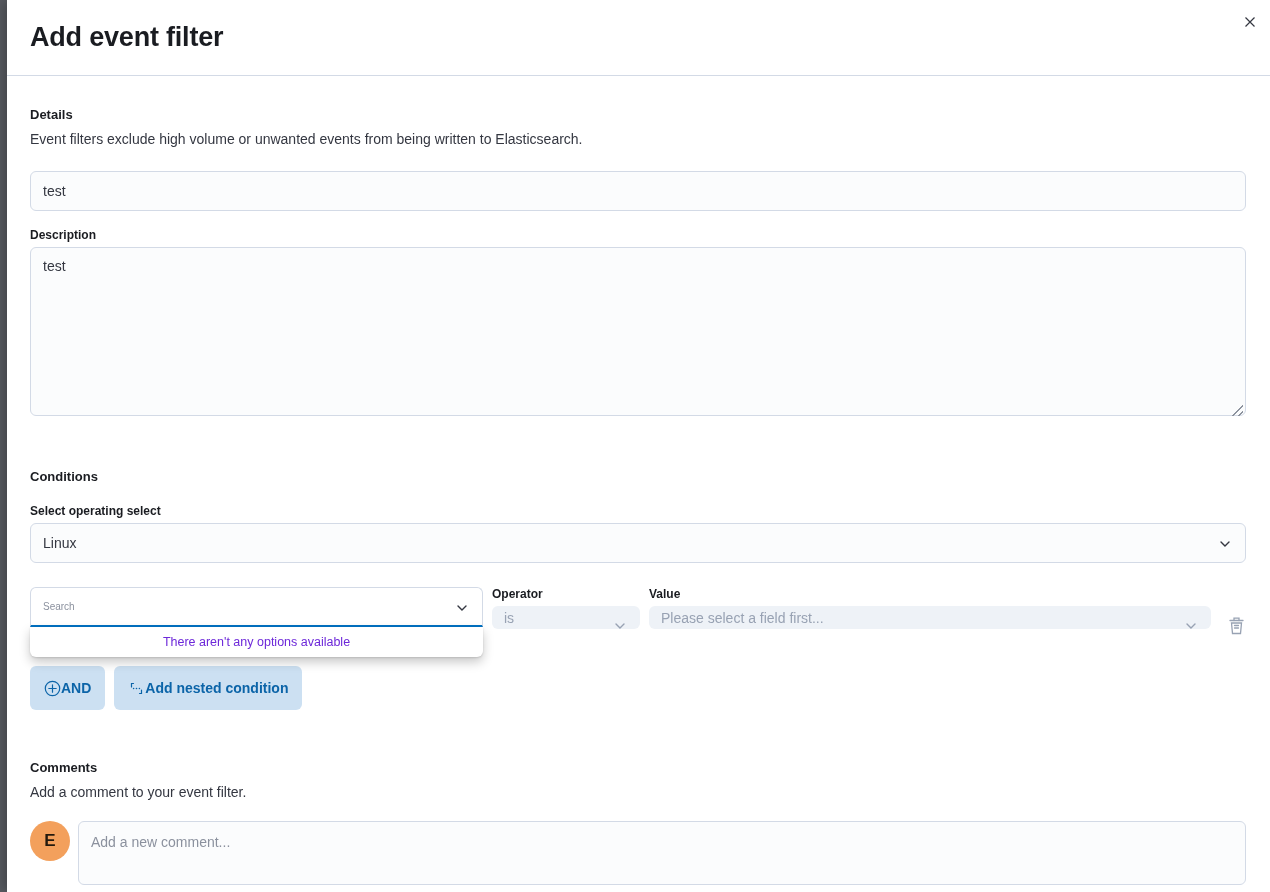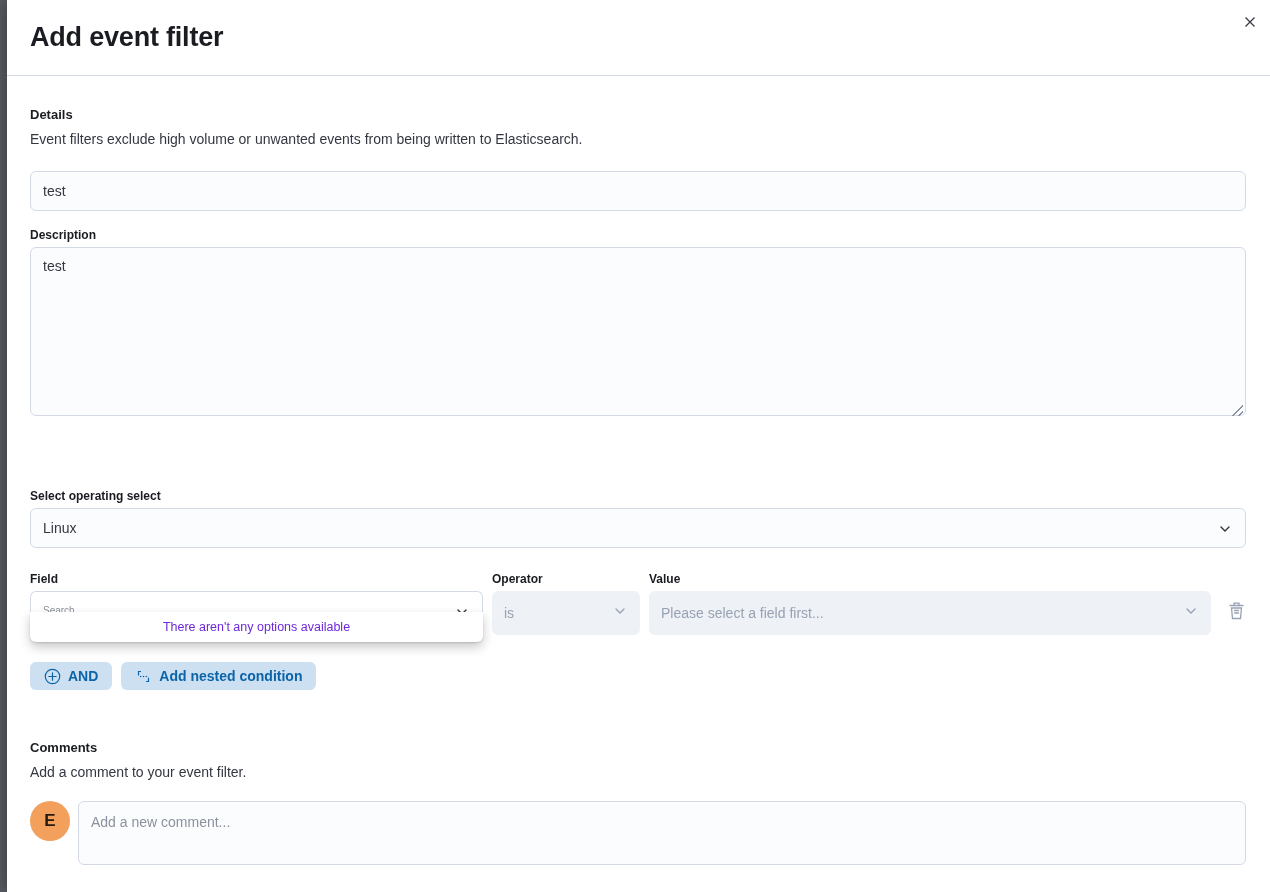--- a/index.html
+++ b/index.html
@@ -109,39 +109,39 @@
     position: absolute; top: 40px; left: 0; width: 100%;
     background: #ffffff;
     border-radius: 0 0 6px 6px;
     box-shadow: 0 5px 11px rgba(0,0,0,0.22), 0 1px 2px rgba(0,0,0,0.12);
     padding: 8px 10px;
     text-align: center;
     font-size: 12.5px; color: #6d28d9;
     z-index: 20;
   }
   .select-disabled {
-    position: relative; height: 44px;
+    position: relative; height: 23px;
     background: #eef2f7;
     border: none; border-radius: 6px;
     display: flex; align-items: center;
     padding: 0 12px;
     font-size: 14px; color: #98a2b3;
     cursor: default;
   }
   .select-disabled .chevron { position: absolute; right: 12px; top: 12px; }
   .trash-btn { background: none; border: none; cursor: pointer; padding: 0; }
   .btn-row { display: flex; gap: 9px; margin-top: 27px; }
   .btn-light {
-    height: 28px;
+    height: 44px;
     background: #cce0f2;
     color: #0b64a8;
     border: none; border-radius: 6px;
     font-size: 14px; font-weight: 600;
     font-family: "Liberation Sans", "DejaVu Sans", sans-serif;
-    display: inline-flex; align-items: center; gap: 7px;
+    display: inline-flex; align-items: center; 
     padding: 0 14px;
     cursor: pointer;
   }
   .btn-light svg { flex: 0 0 auto; }
   .comments-section { margin-top: 50px; }
   .comment-row { display: flex; gap: 8px; margin-top: 18px; align-items: flex-start; }
   .avatar {
     width: 40px; height: 40px; border-radius: 50%;
     background: #f3a05c;
     color: #23190d; font-weight: 700; font-size: 17px;
@@ -191,35 +191,35 @@
         <div class="textarea-wrap">
           <textarea class="text-area" style="">test</textarea>
           <div class="resize-handle"></div>
         </div>
       </div>
     </div>
 
     <div class="spacer-lg"></div>
 
     <div>
+      <h3 class="section-heading">Conditions</h3>
 
       <div class="form-row" style="margin-top:20px;">
         <label class="form-label">Select operating select</label>
         <div class="select-box">
           <span>Linux</span>
           <svg class="chevron" width="16" height="16" viewBox="0 0 16 16" fill="none" stroke="#343741" stroke-width="1.4" stroke-linecap="round">
             <path d="M4 6 L8 10 L12 6"></path>
           </svg>
         </div>
       </div>
 
       <div class="cond-row">
 
         <div class="col-field">
-          <label class="form-label">Field</label>
           <div class="combo-input">
             <span class="search-placeholder">Search</span>
             <svg class="chevron" width="16" height="16" viewBox="0 0 16 16" fill="none" stroke="#343741" stroke-width="1.4" stroke-linecap="round">
               <path d="M4 6 L8 10 L12 6"></path>
             </svg>
           </div>
           <div class="combo-popover">
             <span>There aren't any options available</span>
           </div>
         </div>

